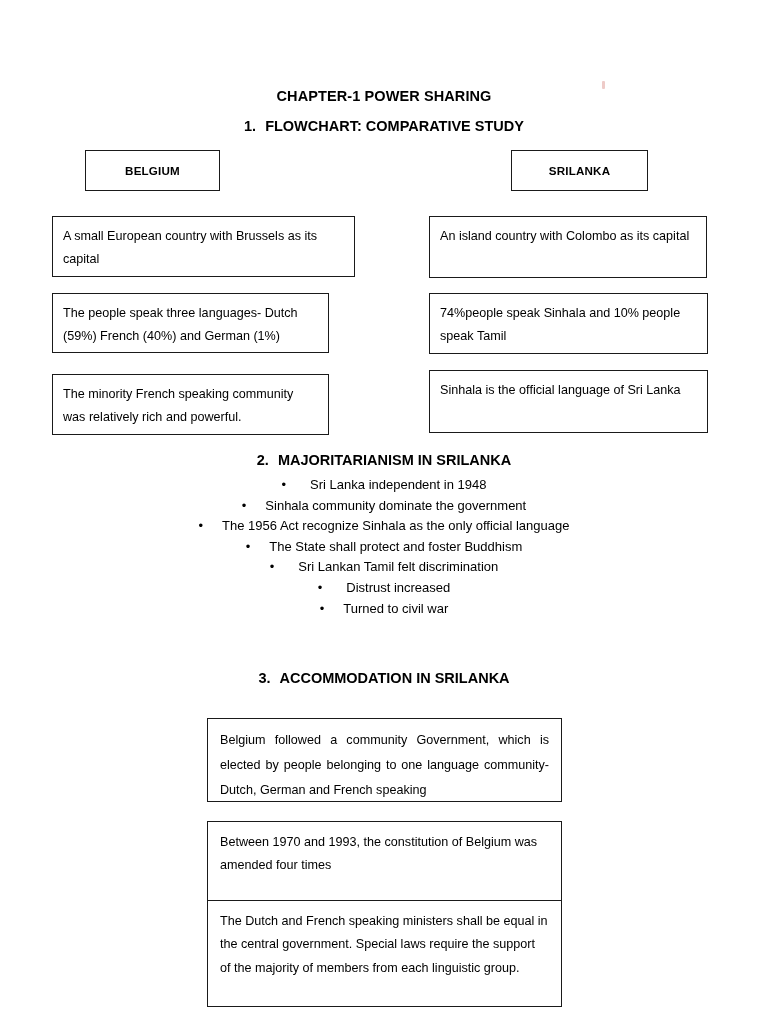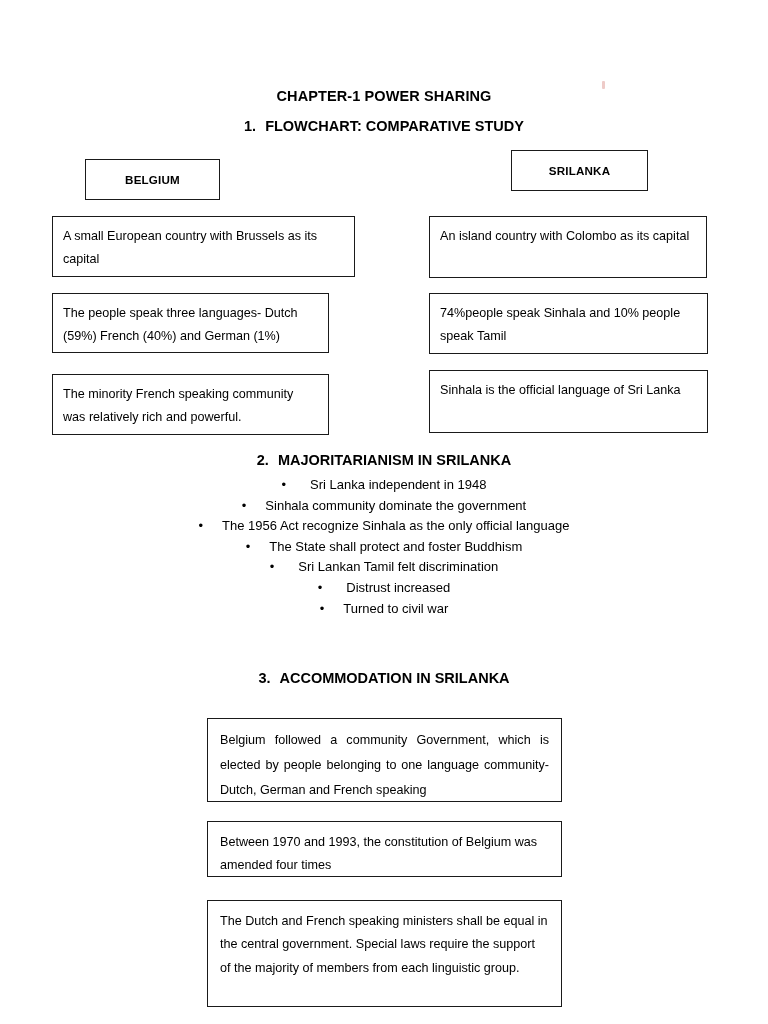--- a/index.html
+++ b/index.html
@@ -77,34 +77,34 @@
     letter-spacing: 0.2px;
     padding-top: 9px;
   }
   .box.justified {
     text-align: justify;
     text-justify: inter-word;
     line-height: 2.0;
   }
 
   
-  #box-belgium-header { left: 85px;  top: 150px; width: 135px; height: 41px; margin-top: 9px; }
+  #box-belgium-header { left: 85px;  top: 150px; width: 135px; height: 41px; }
   #box-belgium-1      { left: 52px;  top: 216px; width: 303px; height: 61px; }
   #box-belgium-2      { left: 52px;  top: 293px; width: 277px; height: 60px; }
   #box-belgium-3      { left: 52px;  top: 374px; width: 277px; height: 61px; }
 
   
   #box-srilanka-header { left: 511px; top: 150px; width: 137px; height: 41px; }
   #box-srilanka-1      { left: 429px; top: 216px; width: 278px; height: 62px; }
   #box-srilanka-2      { left: 429px; top: 293px; width: 279px; height: 61px; }
   #box-srilanka-3      { left: 429px; top: 370px; width: 279px; height: 63px; }
 
   
   #box-accom-1 { left: 207px; top: 718px; width: 355px; height: 84px; padding: 9px 12px; }
-  #box-accom-2 { left: 207px; top: 821px; width: 355px; height: 56px; padding: 9px 12px; }
+  #box-accom-2 { left: 207px; top: 821px; width: 355px; height: 80px; padding: 9px 12px; }
   #box-accom-3 { left: 207px; top: 900px; width: 355px; height: 107px; padding: 9px 12px; }
 
   
   .bullet-list {
     position: absolute;
     left: 0;
     top: 475px;
     width: 768px;
   }
   .bullet-item {

